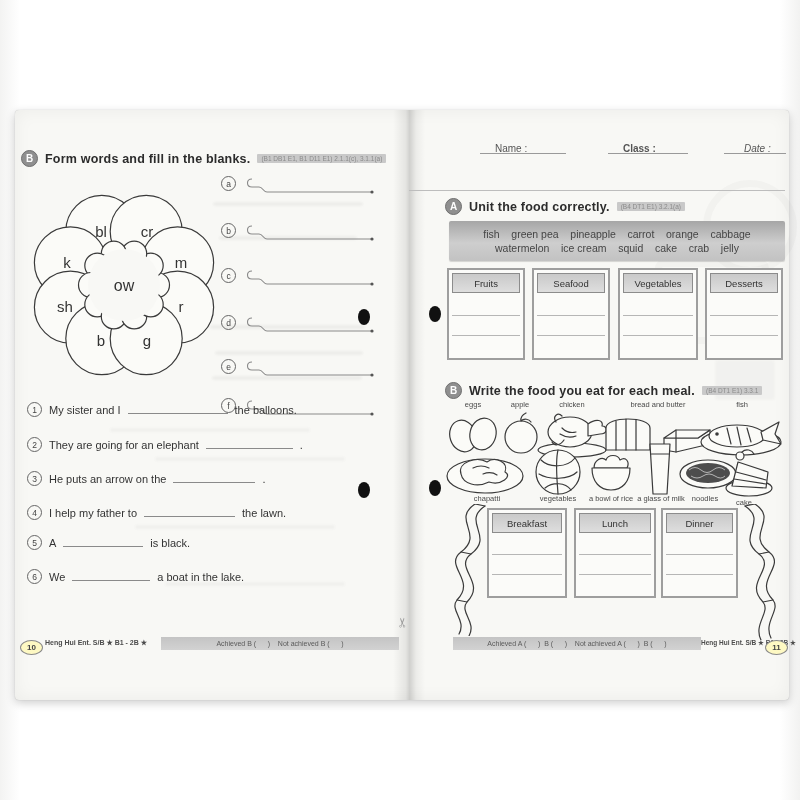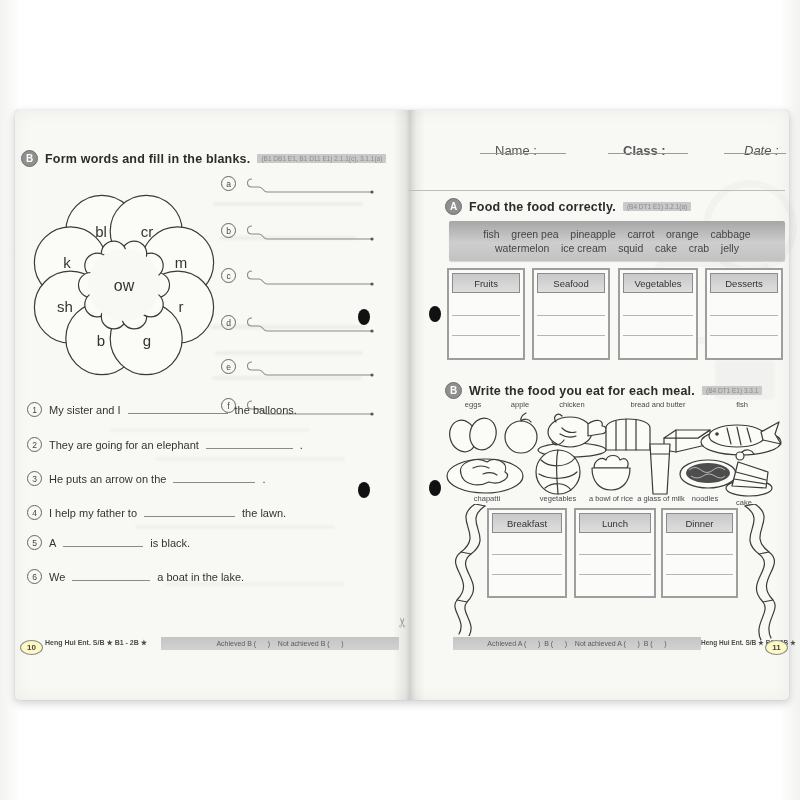--- a/index.html
+++ b/index.html
@@ -47,21 +47,21 @@
     display:inline-flex;align-items:center;justify-content:center;
     width:21px;height:13px;border:1px solid #8a8a8a;border-radius:50%;
     font-size:8px;color:#444;background:#fef9c3;font-weight:bold;
   }
   .ach-bar{
     background:linear-gradient(#c4c4c4,#d2d2d2);display:flex;align-items:center;justify-content:center;
     font-size:7px;color:#5a5a5a;white-space:pre;
   }
 
   .blank-line{border-bottom:1px solid #9a9a9a;height:10px;}
-  .field-label{font-size:13px;color:#555;padding-left:48px;}
+  .field-label{font-size:10px;color:#555;padding-left:48px;}
 
   .unit-bar{
     background:linear-gradient(180deg,#9e9e9e 0%,#d8d8d8 45%,#aeaeae 100%);
     display:flex;align-items:center;justify-content:center;
     font-size:12px;font-weight:bold;color:#2e2e2e;white-space:pre;
     border-bottom:2px solid #efefec;
   }
   .unit-underline{height:1px;background:#bdbdbd;}
 
   .word-box{
@@ -250,21 +250,21 @@
   <div class="abs blank-line" style="left:465px;top:33px;width:86px;"></div>
   <div class="abs field-label" style="left:560px;top:33px;font-weight:bold;">Class :</div>
   <div class="abs blank-line" style="left:593px;top:33px;width:80px;"></div>
   <div class="abs field-label" style="left:681px;top:33px;font-style:italic;">Date :</div>
   <div class="abs blank-line" style="left:709px;top:33px;width:62px;"></div>
 
   <div class="abs unit-underline" style="left:394px;top:80px;width:376px;"></div>
 
   <div class="abs sec-head" style="left:430px;top:88px;">
     <span class="circ">A</span>
-    <span class="sec-title">Food the food correctly.</span>
+    <span class="sec-title">Unit the food correctly.</span>
     <span class="code-chip">(B4 DT1 E1) 3.2.1(a)</span>
   </div>
 
   <div class="abs word-box" style="left:434px;top:111px;width:336px;height:40px;">
     <span class="word-line">fish    green pea    pineapple    carrot    orange    cabbage</span>
     <span class="word-line">watermelon    ice cream    squid    cake    crab    jelly</span>
   </div>
 
   <div class="abs grp-table" style="left:432px;top:158px;width:78px;height:92px;justify-content:flex-end;">
     <div class="grp-head">Fruits</div>

